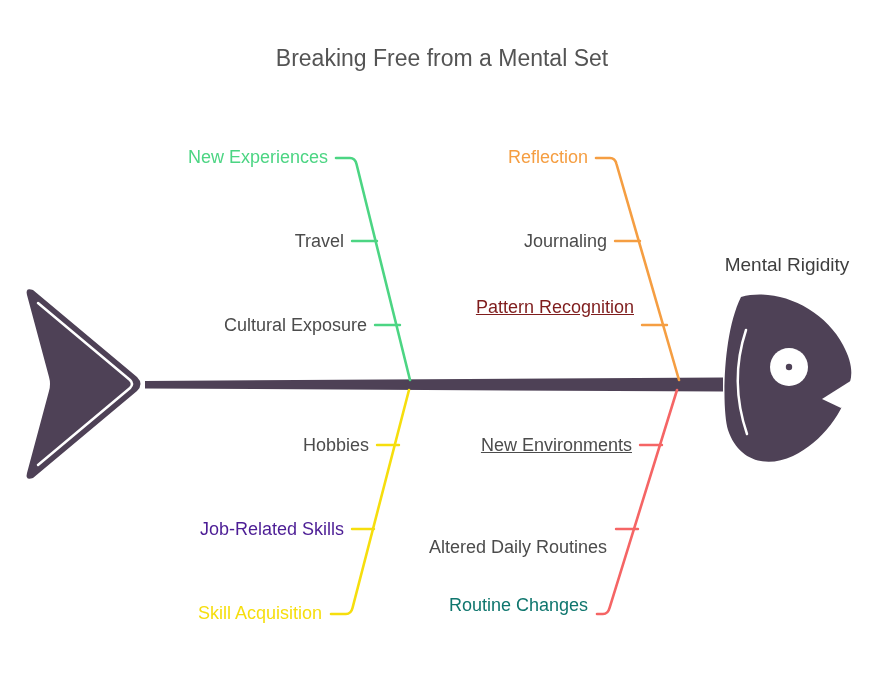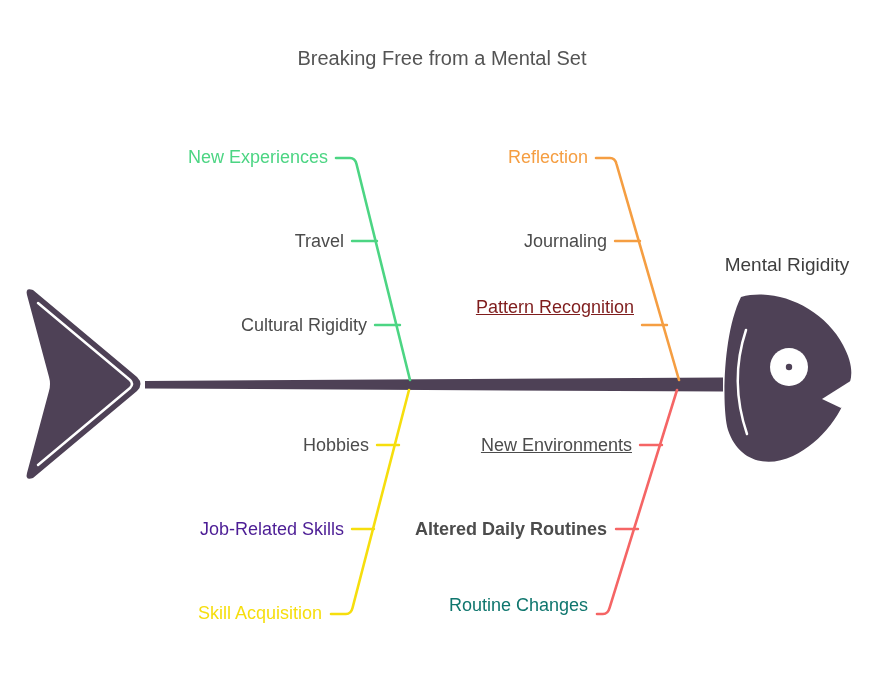--- a/index.html
+++ b/index.html
@@ -20,21 +20,21 @@
     line-height: 1;
     color: #4c4c4c;
   }
   .lbl.cat { font-weight: 500; }
   .lbl.right-aligned { text-align: center; }
   .title {
     position: absolute;
     left: 0; top: 58px; width: 884px;
     transform: translateY(-50%);
     text-align: center;
-    font-size: 20px;
+    font-size: 23px;
     color: #545454;
   }
   .effect-label {
     position: absolute;
     left: 637px; top: 265px; width: 300px;
     transform: translateY(-50%);
     text-align: center;
     font-size: 19px;
     color: #3e3e3e;
   }
@@ -91,27 +91,27 @@
       <circle cx="789" cy="367" r="3.2" fill="#4E4156"></circle>
     </g>
   </svg>
 
   <div class="title" style="color: rgb(84, 84, 84);">Breaking Free from a Mental Set</div>
 
   <div class="effect-label" style="color: rgb(62, 62, 62);">Mental Rigidity</div>
 
   <div class="lbl cat right-aligned" style="right: 556px; top: 157px; color: rgb(76, 213, 131);">New Experiences</div>
   <div class="lbl right-aligned" style="right: 540px; top: 241px; color: rgb(76, 76, 76);">Travel</div>
-  <div class="lbl right-aligned" style="right: 517px; top: 325px; color: rgb(76, 76, 76);">Cultural Rigidity</div>
+  <div class="lbl right-aligned" style="right: 517px; top: 325px; color: rgb(76, 76, 76);">Cultural Exposure</div>
 
   <div class="lbl cat right-aligned" style="right: 296px; top: 157px; color: rgb(245, 158, 66);">Reflection</div>
   <div class="lbl right-aligned" style="right: 277px; top: 241px; color: rgb(76, 76, 76);">Journaling</div>
   <div class="lbl right-aligned" style="right: 250px; top: 307px; color: #7f1d1d; text-decoration: underline;">Pattern Recognition</div>
 
   <div class="lbl right-aligned" style="right: 515px; top: 445px; color: rgb(76, 76, 76);">Hobbies</div>
   <div class="lbl right-aligned" style="right: 540px; top: 529px; color: #4c1d95;">Job-Related Skills</div>
   <div class="lbl cat right-aligned" style="right: 562px; top: 613px; color: rgb(246, 222, 13);">Skill Acquisition</div>
 
   <div class="lbl right-aligned" style="right: 252px; top: 445px; color: rgb(76, 76, 76); text-decoration: underline;">New Environments</div>
-  <div class="lbl right-aligned" style="right: 277px; top: 529px; color: rgb(76, 76, 76); font-weight: bold;">Altered Daily Routines</div>
+  <div class="lbl right-aligned" style="right: 277px; top: 547px; color: rgb(76, 76, 76);">Altered Daily Routines</div>
   <div class="lbl cat right-aligned" style="right: 296px; top: 605px; color: #0f766e;">Routine Changes</div>
 
 </div>
 
 </body></html>

